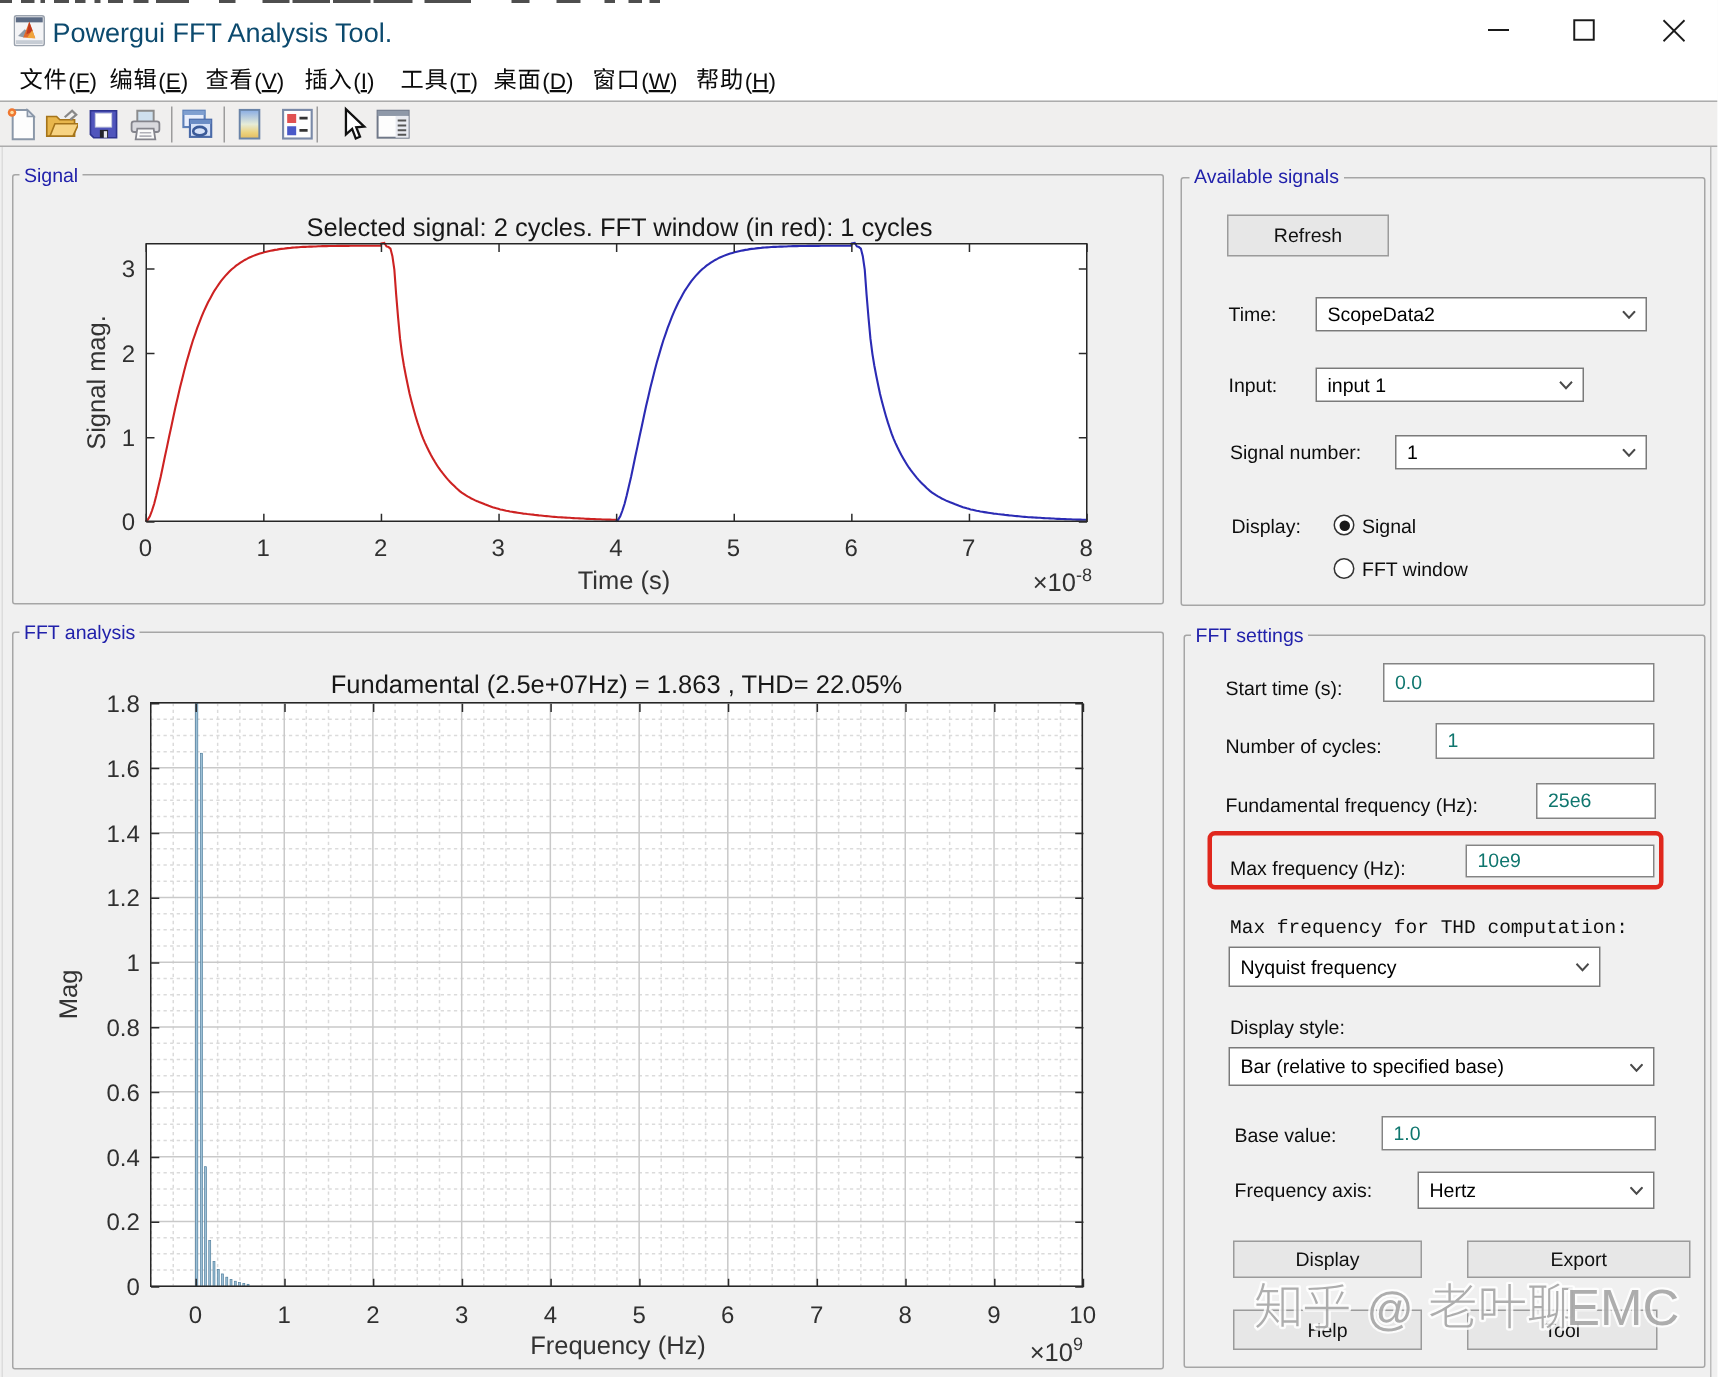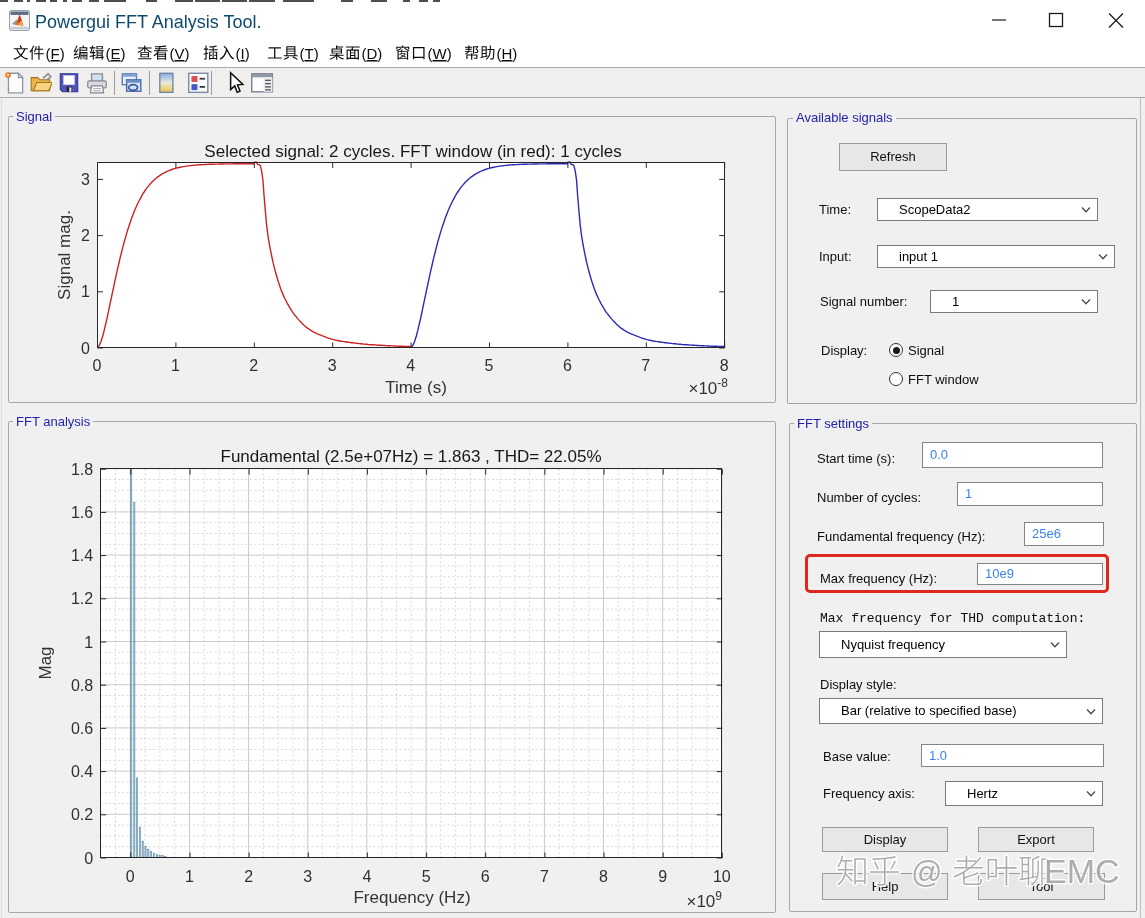--- a/index.html
+++ b/index.html
@@ -1,22 +1,22 @@
 <!DOCTYPE html>
 <html><head><meta charset="utf-8">
 <style>
 *{margin:0;padding:0;box-sizing:border-box;}
 html,body{width:1145px;height:918px;background:#fff;overflow:hidden;}
 body{font-family:"Liberation Sans",sans-serif;position:relative;}
 .abs{position:absolute;}
 .gbox{position:absolute;border:1px solid #a6a6a6;border-radius:2px;}
 .glabel{position:absolute;color:#2121ab;font-size:13px;background:#f0f0f0;padding:0 3px;line-height:14px;}
 .lbl{position:absolute;font-size:13px;color:#0d0d0d;white-space:nowrap;}
-.inp{position:absolute;background:#fff;border:1px solid #848484;font-size:13px;color:#3b82f6;padding-left:7px;white-space:nowrap;}
-.cmb{position:absolute;background:#fff;border:1px solid #7a7a7a;font-size:13px;color:#000;padding-left:21px;white-space:nowrap;}
+.inp{position:absolute;background:#fff;border:1px solid #848484;font-size:13px;color:#0f766e;padding-left:7px;white-space:nowrap;}
+.cmb{position:absolute;background:#fff;border:1px solid #7a7a7a;font-size:13px;color:#000;padding-left:7px;white-space:nowrap;}
 .chev{position:absolute;right:6px;top:50%;margin-top:-2.5px;width:10px;height:6px;}
 .btn{position:absolute;background:#e7e7e7;border:1px solid #9b9b9b;font-size:13px;color:#111;text-align:center;}
 .tk{stroke:#2b2b2b;stroke-width:1;}
 .tl{font:16px "Liberation Sans",sans-serif;fill:#303030;}
 .axlab{font:17px "Liberation Sans",sans-serif;fill:#333333;}
 .ptitle{font:17px "Liberation Sans",sans-serif;fill:#181818;}
 .mg{stroke:#dbdbdb;stroke-width:1;stroke-dasharray:2.2 2.2;}
 .Mg{stroke:#c9c9c9;stroke-width:1;}
 </style></head><body>
 
@@ -419,27 +419,27 @@
 <text x="84.2" y="95.9" class="tl" text-anchor="end">1.6</text>
 <text x="84.2" y="52.7" class="tl" text-anchor="end">1.8</text>
   <text x="402" y="40" class="ptitle" text-anchor="middle">Fundamental (2.5e+07Hz) = 1.863 , THD= 22.05%</text>
   <text x="403" y="480.5" class="axlab" text-anchor="middle">Frequency (Hz)</text>
   <text x="713" y="485" class="axlab" text-anchor="end" font-size="16">×10<tspan dy="-7" font-size="12">9</tspan></text>
   <text class="axlab" text-anchor="middle" transform="translate(42,241) rotate(-90)">Mag</text>
 </svg>
 
 <div class="gbox" style="left:787px;top:118px;width:350px;height:286px;"></div>
 <div class="glabel" style="left:793px;top:111px;">Available signals</div>
-<div class="btn" style="left:818px;top:143px;width:108px;height:28px;line-height:26px;margin-left:21px;">Refresh</div>
+<div class="btn" style="left:818px;top:143px;width:108px;height:28px;line-height:26px;">Refresh</div>
 <div class="lbl" style="left:819px;top:202px;">Time:</div>
 <div class="cmb" style="left:877px;top:198px;width:221px;height:23px;line-height:21px;">ScopeData2<svg class="chev" viewBox="0 0 10 6">
       <path d="M1 0.5 L5 4.8 L9 0.5" stroke="#4a4a4a" stroke-width="1.3" fill="none"></path>
     </svg></div>
 <div class="lbl" style="left:819px;top:249px;">Input:</div>
-<div class="cmb" style="left:877px;top:245px;width:238px;height:23px;line-height:21px;">input 1<svg class="chev" viewBox="0 0 10 6">
+<div class="cmb" style="left:877px;top:245px;width:179px;height:23px;line-height:21px;">input 1<svg class="chev" viewBox="0 0 10 6">
       <path d="M1 0.5 L5 4.8 L9 0.5" stroke="#4a4a4a" stroke-width="1.3" fill="none"></path>
     </svg></div>
 <div class="lbl" style="left:820px;top:294px;">Signal number:</div>
 <div class="cmb" style="left:930px;top:290px;width:168px;height:23px;line-height:21px;">1<svg class="chev" viewBox="0 0 10 6">
       <path d="M1 0.5 L5 4.8 L9 0.5" stroke="#4a4a4a" stroke-width="1.3" fill="none"></path>
     </svg></div>
 <div class="lbl" style="left:821px;top:343px;">Display:</div>
 <div class="abs" style="left:889px;top:343px;width:14px;height:14px;border:1.4px solid #333;border-radius:50%;background:#fff;"></div>
 <div class="abs" style="left:892.5px;top:346.5px;width:7.5px;height:7.5px;border-radius:50%;background:#1a1a1a;"></div>
 <div class="lbl" style="left:908px;top:343px;">Signal</div>
@@ -465,21 +465,21 @@
 <div class="cmb" style="left:819px;top:698px;width:284px;height:26px;line-height:24px;">Bar (relative to specified base)<svg class="chev" viewBox="0 0 10 6">
       <path d="M1 0.5 L5 4.8 L9 0.5" stroke="#4a4a4a" stroke-width="1.3" fill="none"></path>
     </svg></div>
 <div class="lbl" style="left:823px;top:749px;">Base value:</div>
 <div class="inp" style="left:921px;top:744px;width:183px;height:23px;line-height:21px;">1.0</div>
 <div class="lbl" style="left:823px;top:786px;">Frequency axis:</div>
 <div class="cmb" style="left:945px;top:781px;width:158px;height:25px;line-height:23px;">Hertz<svg class="chev" viewBox="0 0 10 6">
       <path d="M1 0.5 L5 4.8 L9 0.5" stroke="#4a4a4a" stroke-width="1.3" fill="none"></path>
     </svg></div>
 <div class="btn" style="left:822px;top:827px;width:126px;height:25px;line-height:23px;">Display</div>
-<div class="btn" style="left:978px;top:827px;width:116px;height:25px;line-height:23px;">Export</div>
+<div class="btn" style="left:978px;top:827px;width:149px;height:25px;line-height:23px;">Export</div>
 <div class="btn" style="left:822px;top:873px;width:126px;height:27px;line-height:25px;">Help</div>
 <div class="btn" style="left:978px;top:873px;width:127px;height:27px;line-height:25px;">Tool</div>
 <svg class="abs" style="left:836px;top:849px;z-index:5;" width="300" height="44" viewBox="0 0 300 44">
 <g transform="translate(0,34)" fill="rgba(150,150,150,0.78)" stroke="rgba(255,255,255,0.85)" stroke-width="100" paint-order="stroke" stroke-linejoin="round">
       <path transform="translate(0,0) scale(0.03300,-0.03300)" d="M554 747V-46H601V37H853V-37H901V747ZM601 84V701H853V84ZM173 836C147 709 104 586 41 507C53 499 74 486 82 478C115 525 145 584 169 650H268V468L267 426H49V379H265C253 238 206 82 40 -36C51 -43 67 -62 74 -72C199 17 262 131 292 245C346 186 441 76 474 30L508 71C476 107 346 252 303 295C308 323 311 351 314 379H519V426H316L317 467V650H487V696H185C199 738 211 781 221 826Z"></path>
       <path transform="translate(32,0) scale(0.03300,-0.03300)" d="M178 640C220 566 264 469 279 410L325 427C308 485 264 582 221 654ZM796 670C768 597 717 491 677 428L716 410C757 472 808 571 845 651ZM59 358V310H483V0C483 -21 474 -27 452 -29C430 -30 353 -31 264 -28C273 -42 281 -63 285 -77C393 -77 454 -77 486 -69C518 -61 533 -44 533 1V310H943V358H533V721C654 733 766 749 846 771L819 815C665 772 363 748 127 739C131 727 137 709 138 696C246 699 367 706 483 716V358Z"></path>
       <path transform="translate(116,0) scale(0.03300,-0.03300)" d="M853 796C815 745 773 695 728 648V689H461V835H412V689H142V644H412V484H56V438H481C346 343 197 265 41 205C52 194 70 174 77 164C164 200 250 242 333 290V32C333 -43 366 -60 480 -60C504 -60 750 -60 777 -60C881 -60 901 -25 911 113C897 116 877 124 863 133C857 8 846 -14 776 -14C723 -14 515 -14 477 -14C397 -14 382 -5 382 32V140C534 180 702 232 811 286L766 322C681 274 525 221 382 183V318C443 355 502 395 559 438H945V484H617C722 570 816 666 896 773ZM461 484V644H724C668 587 608 534 543 484Z"></path>
       <path transform="translate(149,0) scale(0.03300,-0.03300)" d="M80 725V95H126V177H362V435H623V-74H673V435H957V483H673V816H623V483H362V725ZM126 679H315V223H126Z"></path>
       <path transform="translate(182,0) scale(0.03300,-0.03300)" d="M590 675V384C590 338 589 285 579 231L470 199V703C531 728 605 763 662 799L625 830C576 797 489 751 427 724V229C427 190 410 177 398 171C406 161 416 141 420 130C431 139 452 149 570 188C547 101 497 16 391 -44C400 -51 414 -67 420 -76C618 41 633 236 633 384V675ZM706 742V-74H749V698H880V177C880 165 876 161 864 160C853 159 813 159 765 160C771 149 778 131 780 120C841 120 876 121 896 128C916 135 922 149 922 177V742ZM36 124 46 79 295 122V-75H338V130L384 138L382 179L338 172V743H391V788H45V743H108V135ZM149 743H295V581H149ZM149 538H295V373H149ZM149 329H295V164L149 141Z"></path>
     </g>

